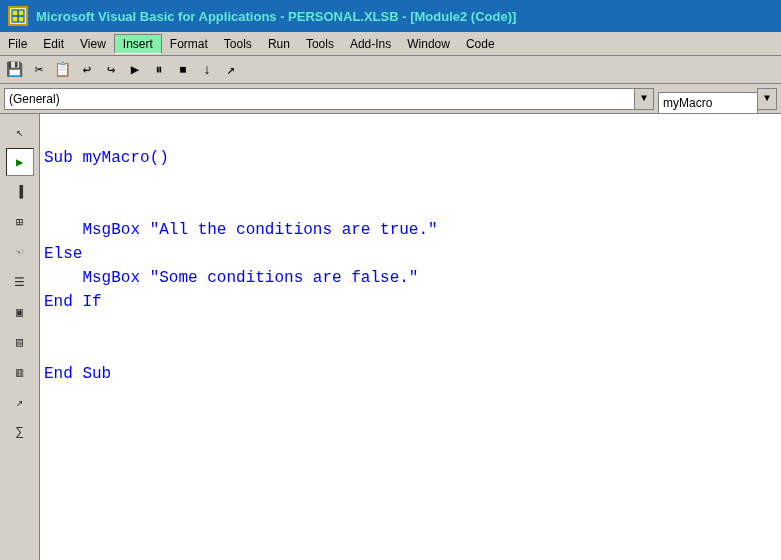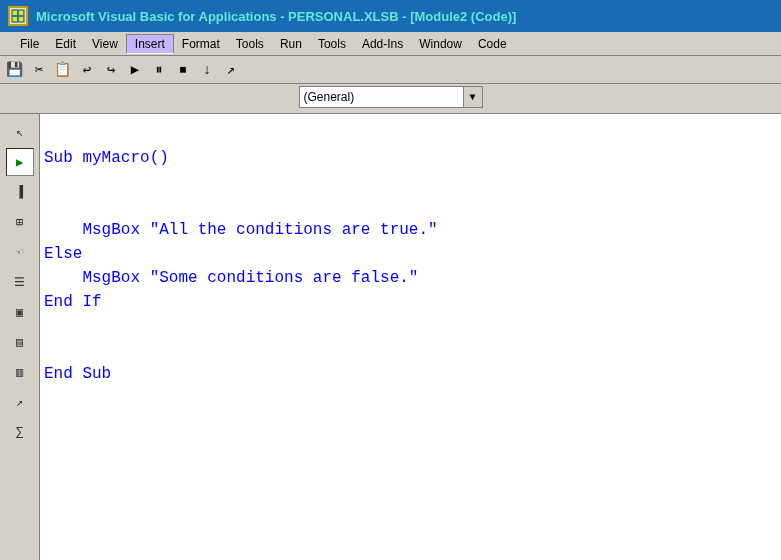--- a/index.html
+++ b/index.html
@@ -41,34 +41,34 @@
     .title-bar-text {
       flex: 1;
     }
 
     
     .menu-bar {
       background: #d4d0c8;
       display: flex;
       align-items: center;
       height: 24px;
-      padding: 0 12px;
+      padding: 0 0;
       font-family: Arial, sans-serif;
       font-size: 12px;
       border-bottom: 1px solid #808080;
     }
 
     .menu-item {
       padding: 2px 8px;
       cursor: pointer;
       color: #000;
     }
 
     .menu-item.active {
-      background: #c4b5fd;
+      background: #86efac;
       border: 1px solid #808080;
       border-bottom: 1px solid #fff;
     }
 
     
     .toolbar-area {
       background: #d4d0c8;
       height: 28px;
       display: flex;
       align-items: center;
@@ -97,21 +97,20 @@
 
     
     .dropdown-bar {
       background: #d4d0c8;
       display: flex;
       align-items: center;
       height: 30px;
       padding: 2px 4px;
       border-bottom: 1px solid #808080;
       gap: 4px;
-      flex-direction: column;
     }
 
     .dropdown-select {
       height: 22px;
       font-family: Arial, sans-serif;
       font-size: 12px;
       background: white;
       border: 1px solid #808080;
       flex: 1;
       padding: 0 4px;

